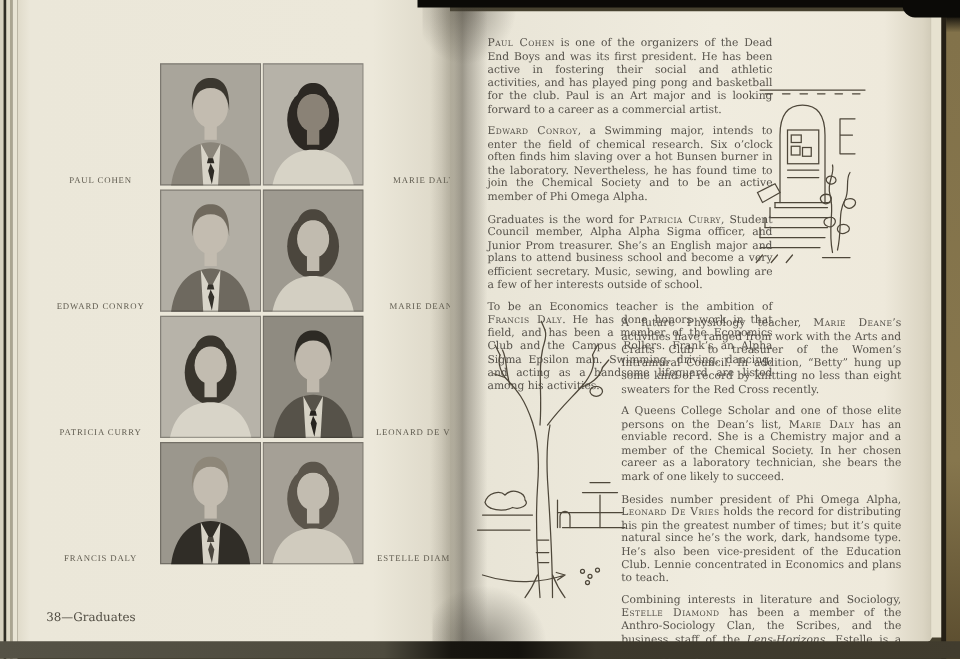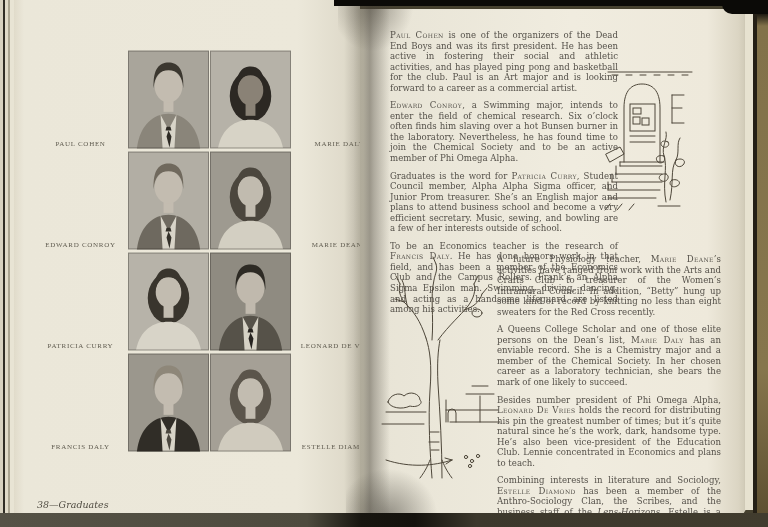--- a/index.html
+++ b/index.html
@@ -32,21 +32,21 @@
     background:linear-gradient(90deg,rgba(90,85,70,0) 0,rgba(95,90,75,.30) 42%,rgba(60,55,45,.42) 56%,rgba(90,85,70,0) 100%);}
   .gutter-top{left:338px;top:4px;width:76px;height:48px;
     background:radial-gradient(ellipse at 45% 0,rgba(70,65,55,.5),rgba(70,65,55,0) 70%);}
   .gutter-bot{left:346px;top:468px;width:92px;height:48px;
     background:radial-gradient(ellipse at 45% 100%,rgba(40,37,30,.45),rgba(40,37,30,0) 70%);}
   
   .photo{position:absolute;width:81px;height:99px;overflow:hidden;}
   .photo svg{display:block;}
   .label{position:absolute;width:101px;text-align:center;font-size:7px;line-height:9px;
     letter-spacing:.7px;color:#605c50;font-family:"Liberation Serif",serif;}
-  .footer{position:absolute;font-style:italic;font-size:9.5px;color:#504c42;margin-top:10px;}
+  .footer{position:absolute;font-size:9.5px;color:#504c42;}
   
   .bio{position:absolute;}
   .bio p{margin:0 0 7px 0;font-size:8.6px;line-height:10.55px;text-align:justify;
     color:#55514a;}
   .sc{font-variant:small-caps;letter-spacing:.35px;}
   .it{font-style:italic;}
   .sketch{position:absolute;}
   .sketch svg{display:block;}
 </style>
 </head>
@@ -189,21 +189,21 @@
         <path d="M70,138 C74,120 70,108 76,98 C80,90 76,82 80,76"></path>
         <path d="M64,94 c-6,-2 -10,2 -6,6 c4,3 9,-2 6,-6 Z M76,98 c6,-3 11,1 7,5 c-4,4 -10,0 -7,-5 Z M66,112 c-7,-1 -9,5 -4,7 c5,2 9,-5 4,-7 Z M72,118 c7,-2 10,4 5,6 c-5,3 -10,-3 -5,-6 Z M68,80 c-5,-3 -9,1 -6,4 c3,3 9,0 6,-4 Z"></path>
         <path d="M58,144 h22"></path>
       </svg>
     </div>
 
     <div class="bio" style="left:30px;top:21px;width:228px">
       <p><span class="sc">Paul Cohen</span><span> is one of the organizers of the Dead End Boys and was its first president. He has been active in fostering their social and athletic activities, and has played ping pong and basketball for the club. Paul is an Art major and is looking forward to a career as a commercial artist.</span></p>
       <p><span class="sc">Edward Conroy</span><span>, a Swimming major, intends to enter the field of chemical research. Six o’clock often finds him slaving over a hot Bunsen burner in the laboratory. Nevertheless, he has found time to join the Chemical Society and to be an active member of Phi Omega Alpha.</span></p>
       <p><span>Graduates is the word for </span><span class="sc">Patricia Curry</span><span>, Student Council member, Alpha Alpha Sigma officer, and Junior Prom treasurer. She’s an English major and plans to attend business school and become a very efficient secretary. Music, sewing, and bowling are a few of her interests outside of school.</span></p>
-      <p><span>To be an Economics teacher is the research of </span><span class="sc">Francis Daly</span><span>. He has done honors work in that field, and has been a member of the Economics Club and the Campus Rollers. Frank’s an Alpha Sigma Epsilon man. Swimming, driving, dancing, and acting as a handsome lifeguard are listed among his activities.</span></p>
+      <p><span>To be an Economics teacher is the ambition of </span><span class="sc">Francis Daly</span><span>. He has done honors work in that field, and has been a member of the Economics Club and the Campus Rollers. Frank’s an Alpha Sigma Epsilon man. Swimming, driving, dancing, and acting as a handsome lifeguard are listed among his activities.</span></p>
     </div>
 
     <div class="sketch" style="left:20px;top:241px">
       <svg width="122" height="235" viewBox="0 0 122 235" fill="none" stroke="#4e473a" stroke-width="1" stroke-linecap="round">
         <path d="M52,228 C50,202 48,170 50,140 C52,115 50,100 46,88"></path>
         <path d="M62,228 C62,196 60,164 58,134 C57,114 58,100 60,90"></path>
         <path d="M40,228 C46,220 48,215 50,210 M72,228 C66,220 64,215 62,210"></path>
         <path d="M46,88 C40,70 34,62 24,52 C20,46 18,40 20,34"></path>
         <path d="M28,58 C24,46 26,38 22,30"></path>
         <path d="M52,90 C54,64 50,48 54,30 C55,24 58,20 56,14"></path>

